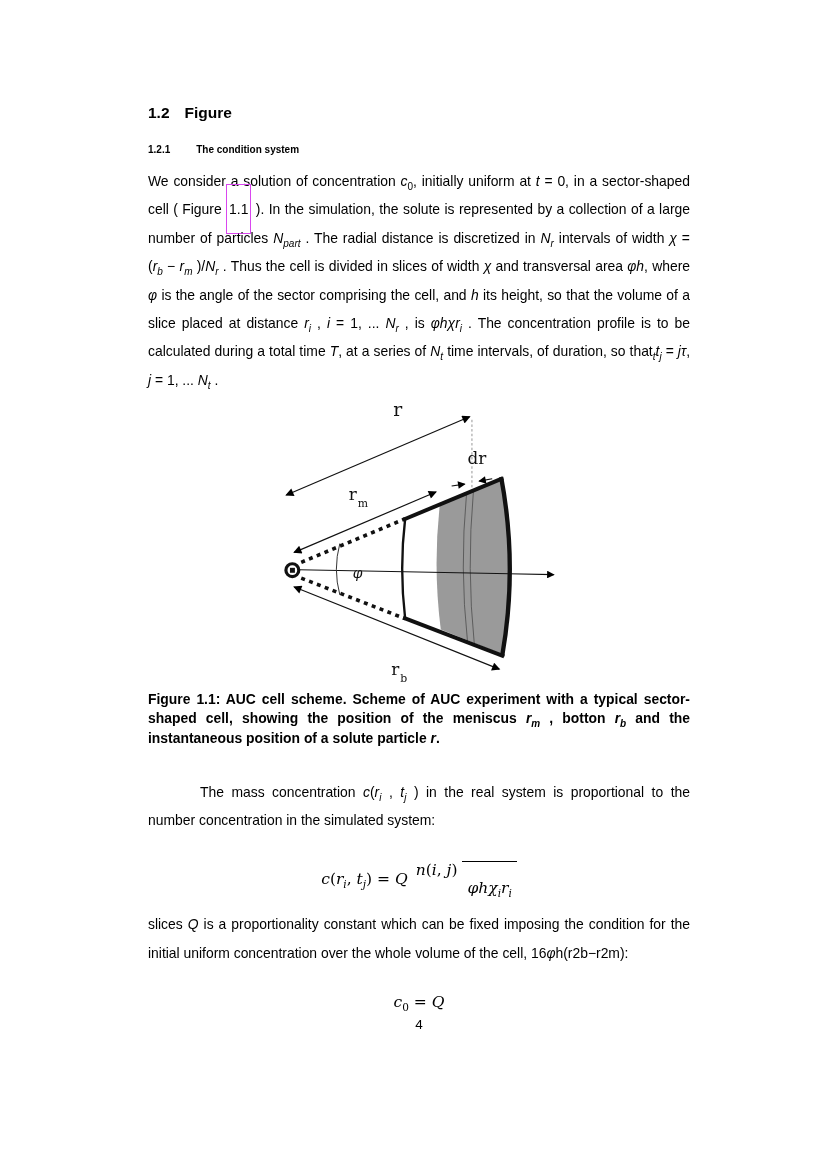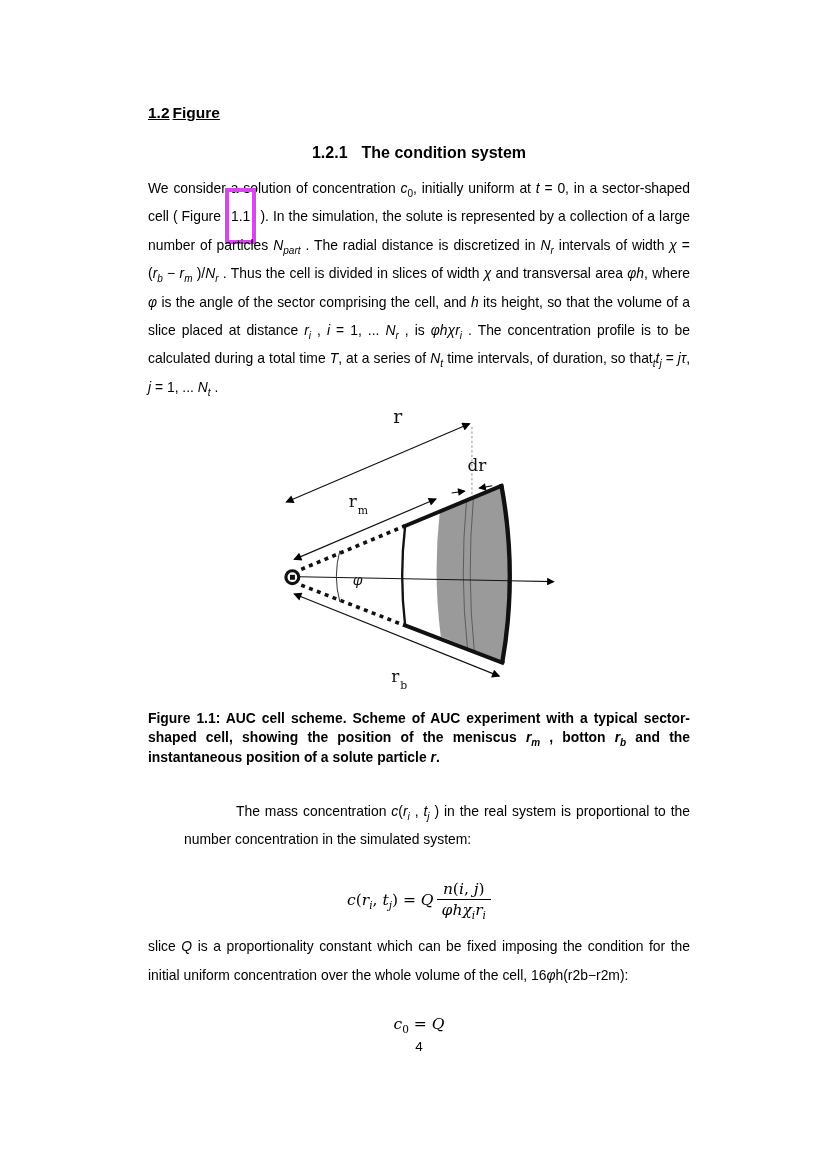--- a/index.html
+++ b/index.html
@@ -2,43 +2,43 @@
 <html><head>
 <meta charset="utf-8">
 <style>
   html,body{margin:0;padding:0;background:#e8e8e8;}
   .page{
     width:827px;height:1170px;background:#ffffff;position:relative;
     margin:0 auto;font-family:"Liberation Sans",sans-serif;color:#000;
     overflow:hidden;
   }
   .content{position:absolute;left:148px;top:104px;width:542px;}
-  .h-sec{font-size:15.5px;font-weight:bold;display:flex;gap:3px;text-decoration:underline;}
-  .h-sub{font-size:16px;font-weight:bold;display:flex;gap:14px;margin-top:22px;justify-content:center;}
+  .h-sec{font-size:15.5px;font-weight:bold;display:flex;gap:15px;}
+  .h-sub{font-size:10px;font-weight:bold;display:flex;gap:26px;margin-top:22px;}
   .body-par{font-size:13.9px;line-height:28.4px;text-align:justify;margin-top:12px;}
   .body-par2{font-size:13.9px;line-height:28.6px;text-align:justify;margin-top:30px;}
   .body-par3{font-size:13.9px;line-height:28.6px;text-align:justify;margin-top:13px;}
-  .par-indent{text-indent:52px;margin-left:36px;}
+  .par-indent{text-indent:52px;}
   sub{font-size:10px;line-height:0;}
   sup{font-size:10px;line-height:0;}
   .rs-i{font-style:italic;}
   .rs-b{font-weight:bold;}
   .rs-bi{font-weight:bold;font-style:italic;}
   sub.rs-isub{font-style:italic;}
   sub.rs-bisub{font-weight:bold;font-style:italic;}
-  .rs-box{border:4px solid #d946ef;padding:16px 2px;}
+  .rs-box{border:1px solid #d946ef;padding:16px 2px;}
   .figure-wrap{margin-top:5px;display:flex;justify-content:center;}
-  .caption{font-size:13.9px;font-weight:bold;line-height:19.2px;text-align:justify;margin-top:18px;}
+  .caption{font-size:13.9px;font-weight:bold;line-height:19.2px;text-align:justify;margin-top:6px;}
   .eq{font-family:"DejaVu Serif",serif;font-size:15.5px;display:flex;
       justify-content:center;align-items:center;margin-top:26px;}
   .eq sub{font-size:10.5px;}
   .eq sup{font-size:10.5px;}
-  .frac{display:inline-flex;flex-direction:column;text-align:center;margin-left:3px;}
+  .frac{display:inline-flex;flex-direction:row;text-align:left;margin-left:3px;}
   .frac .num{padding:0 5px 1px 5px;}
-  .frac .den{border-top:1px solid #000;padding:1px 5px 0 5px;}
+  .frac .den{border-top:1px solid #000;padding:17px 5px 0 5px;}
   .pageno{text-align:center;font-size:13.5px;margin-top:6px;}
   svg text{font-family:"DejaVu Serif",serif;}
 </style>
 </head>
 <body>
 
 <div class="page">
   <div class="content">
 
     <div class="h-sec">
@@ -106,21 +106,21 @@
     <div class="body-par2 par-indent"><span class="rs-n">The mass concentration </span><span class="rs-i">c</span><span class="rs-n">(</span><span class="rs-i">r</span><sub class="rs-isub">i</sub><span class="rs-n"> , </span><span class="rs-i">t</span><sub class="rs-isub">j</sub><span class="rs-n"> ) in the real system is proportional to the number concentration in the simulated system:</span></div>
 
     <div class="eq">
       <span><span class="rs-i">c</span><span class="rs-n">(</span><span class="rs-i">r</span><sub class="rs-isub">i</sub><span class="rs-n">, </span><span class="rs-i">t</span><sub class="rs-isub">j</sub><span class="rs-n">) = </span><span class="rs-i">Q</span></span>
       <span class="frac">
         <span class="num"><span class="rs-i">n</span><span class="rs-n">(</span><span class="rs-i">i</span><span class="rs-n">, </span><span class="rs-i">j</span><span class="rs-n">)</span></span>
         <span class="den"><span class="rs-i">φhχ</span><sub class="rs-isub">i</sub><span class="rs-i">r</span><sub class="rs-isub">i</sub></span>
       </span>
     </div>
 
-    <div class="body-par3"><span class="rs-n">slice </span><span class="rs-i">Q</span><span class="rs-n"> is a proportionality constant which can be fixed imposing the condition for the initial uniform concentration over the whole volume of the cell, 16</span><span class="rs-i">φ</span><span class="rs-n">h(r2b−r2m):</span></div>
+    <div class="body-par3"><span class="rs-n">slices </span><span class="rs-i">Q</span><span class="rs-n"> is a proportionality constant which can be fixed imposing the condition for the initial uniform concentration over the whole volume of the cell, 16</span><span class="rs-i">φ</span><span class="rs-n">h(r2b−r2m):</span></div>
 
     <div class="eq">
       <span><span class="rs-i">c</span><sub class="rs-sub">0</sub><span class="rs-n"> = </span><span class="rs-i">Q</span></span>
     </div>
 
     <div class="pageno">4</div>
 
   </div>
 </div>
 

